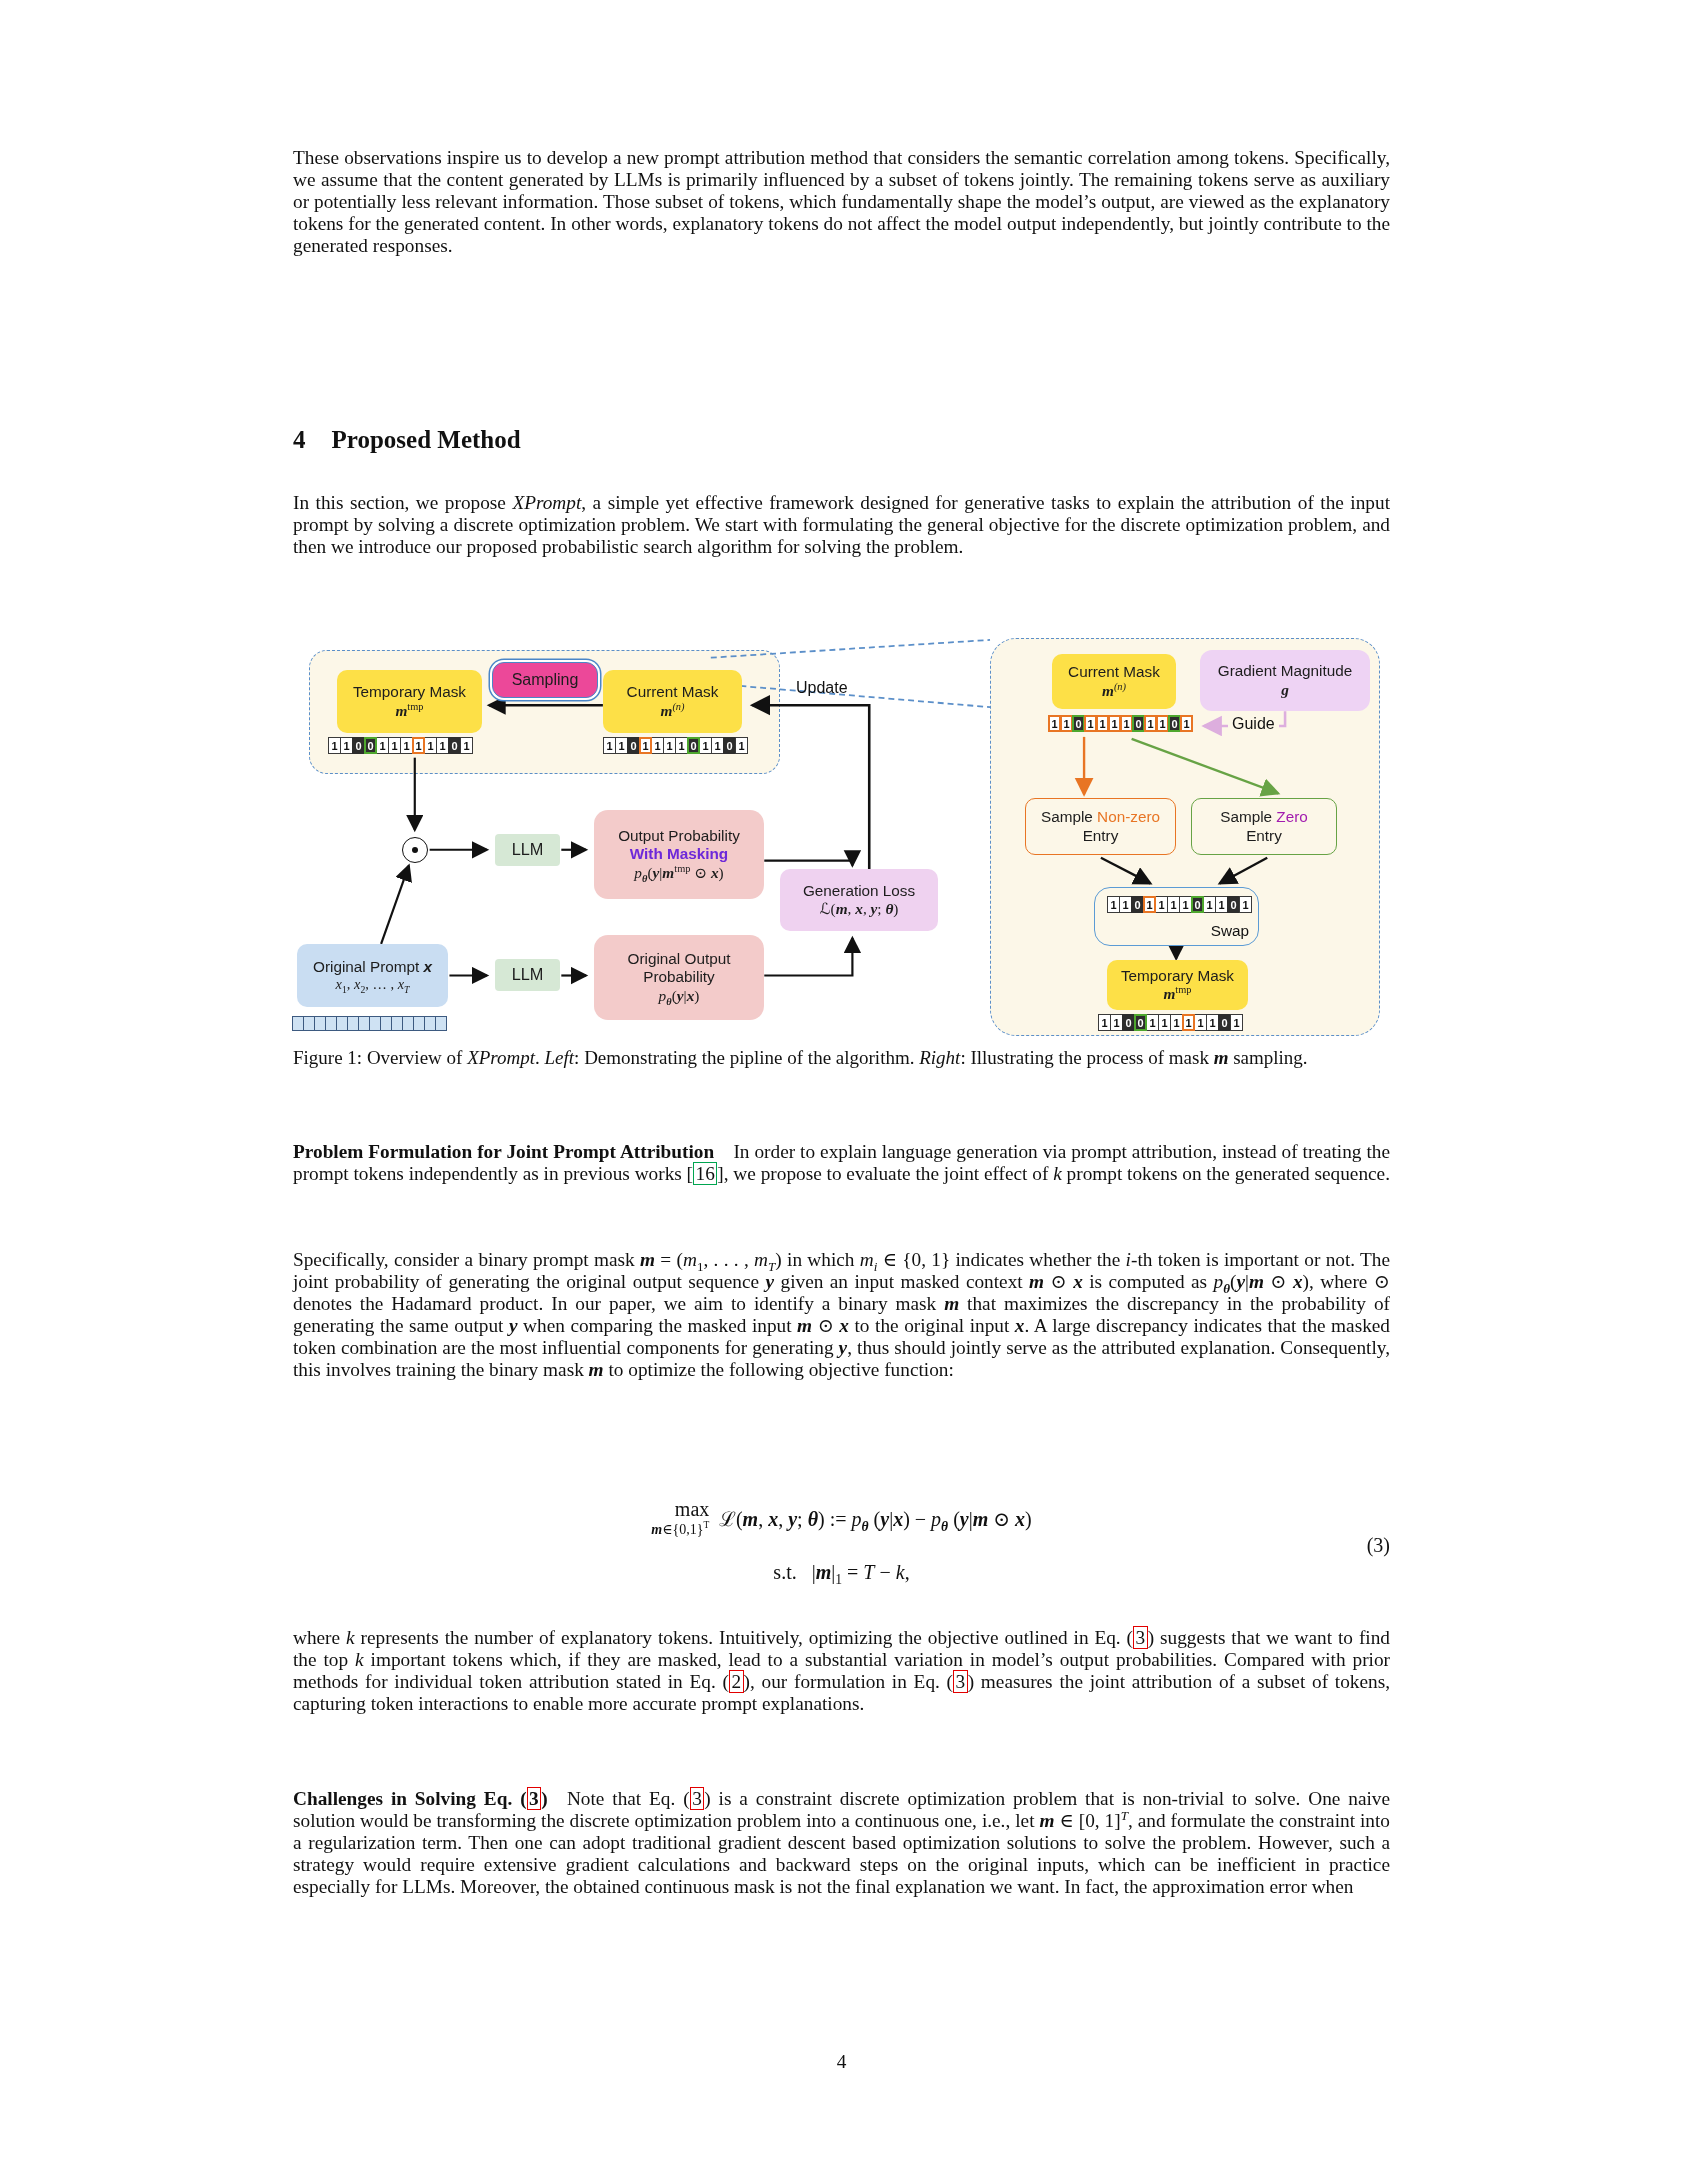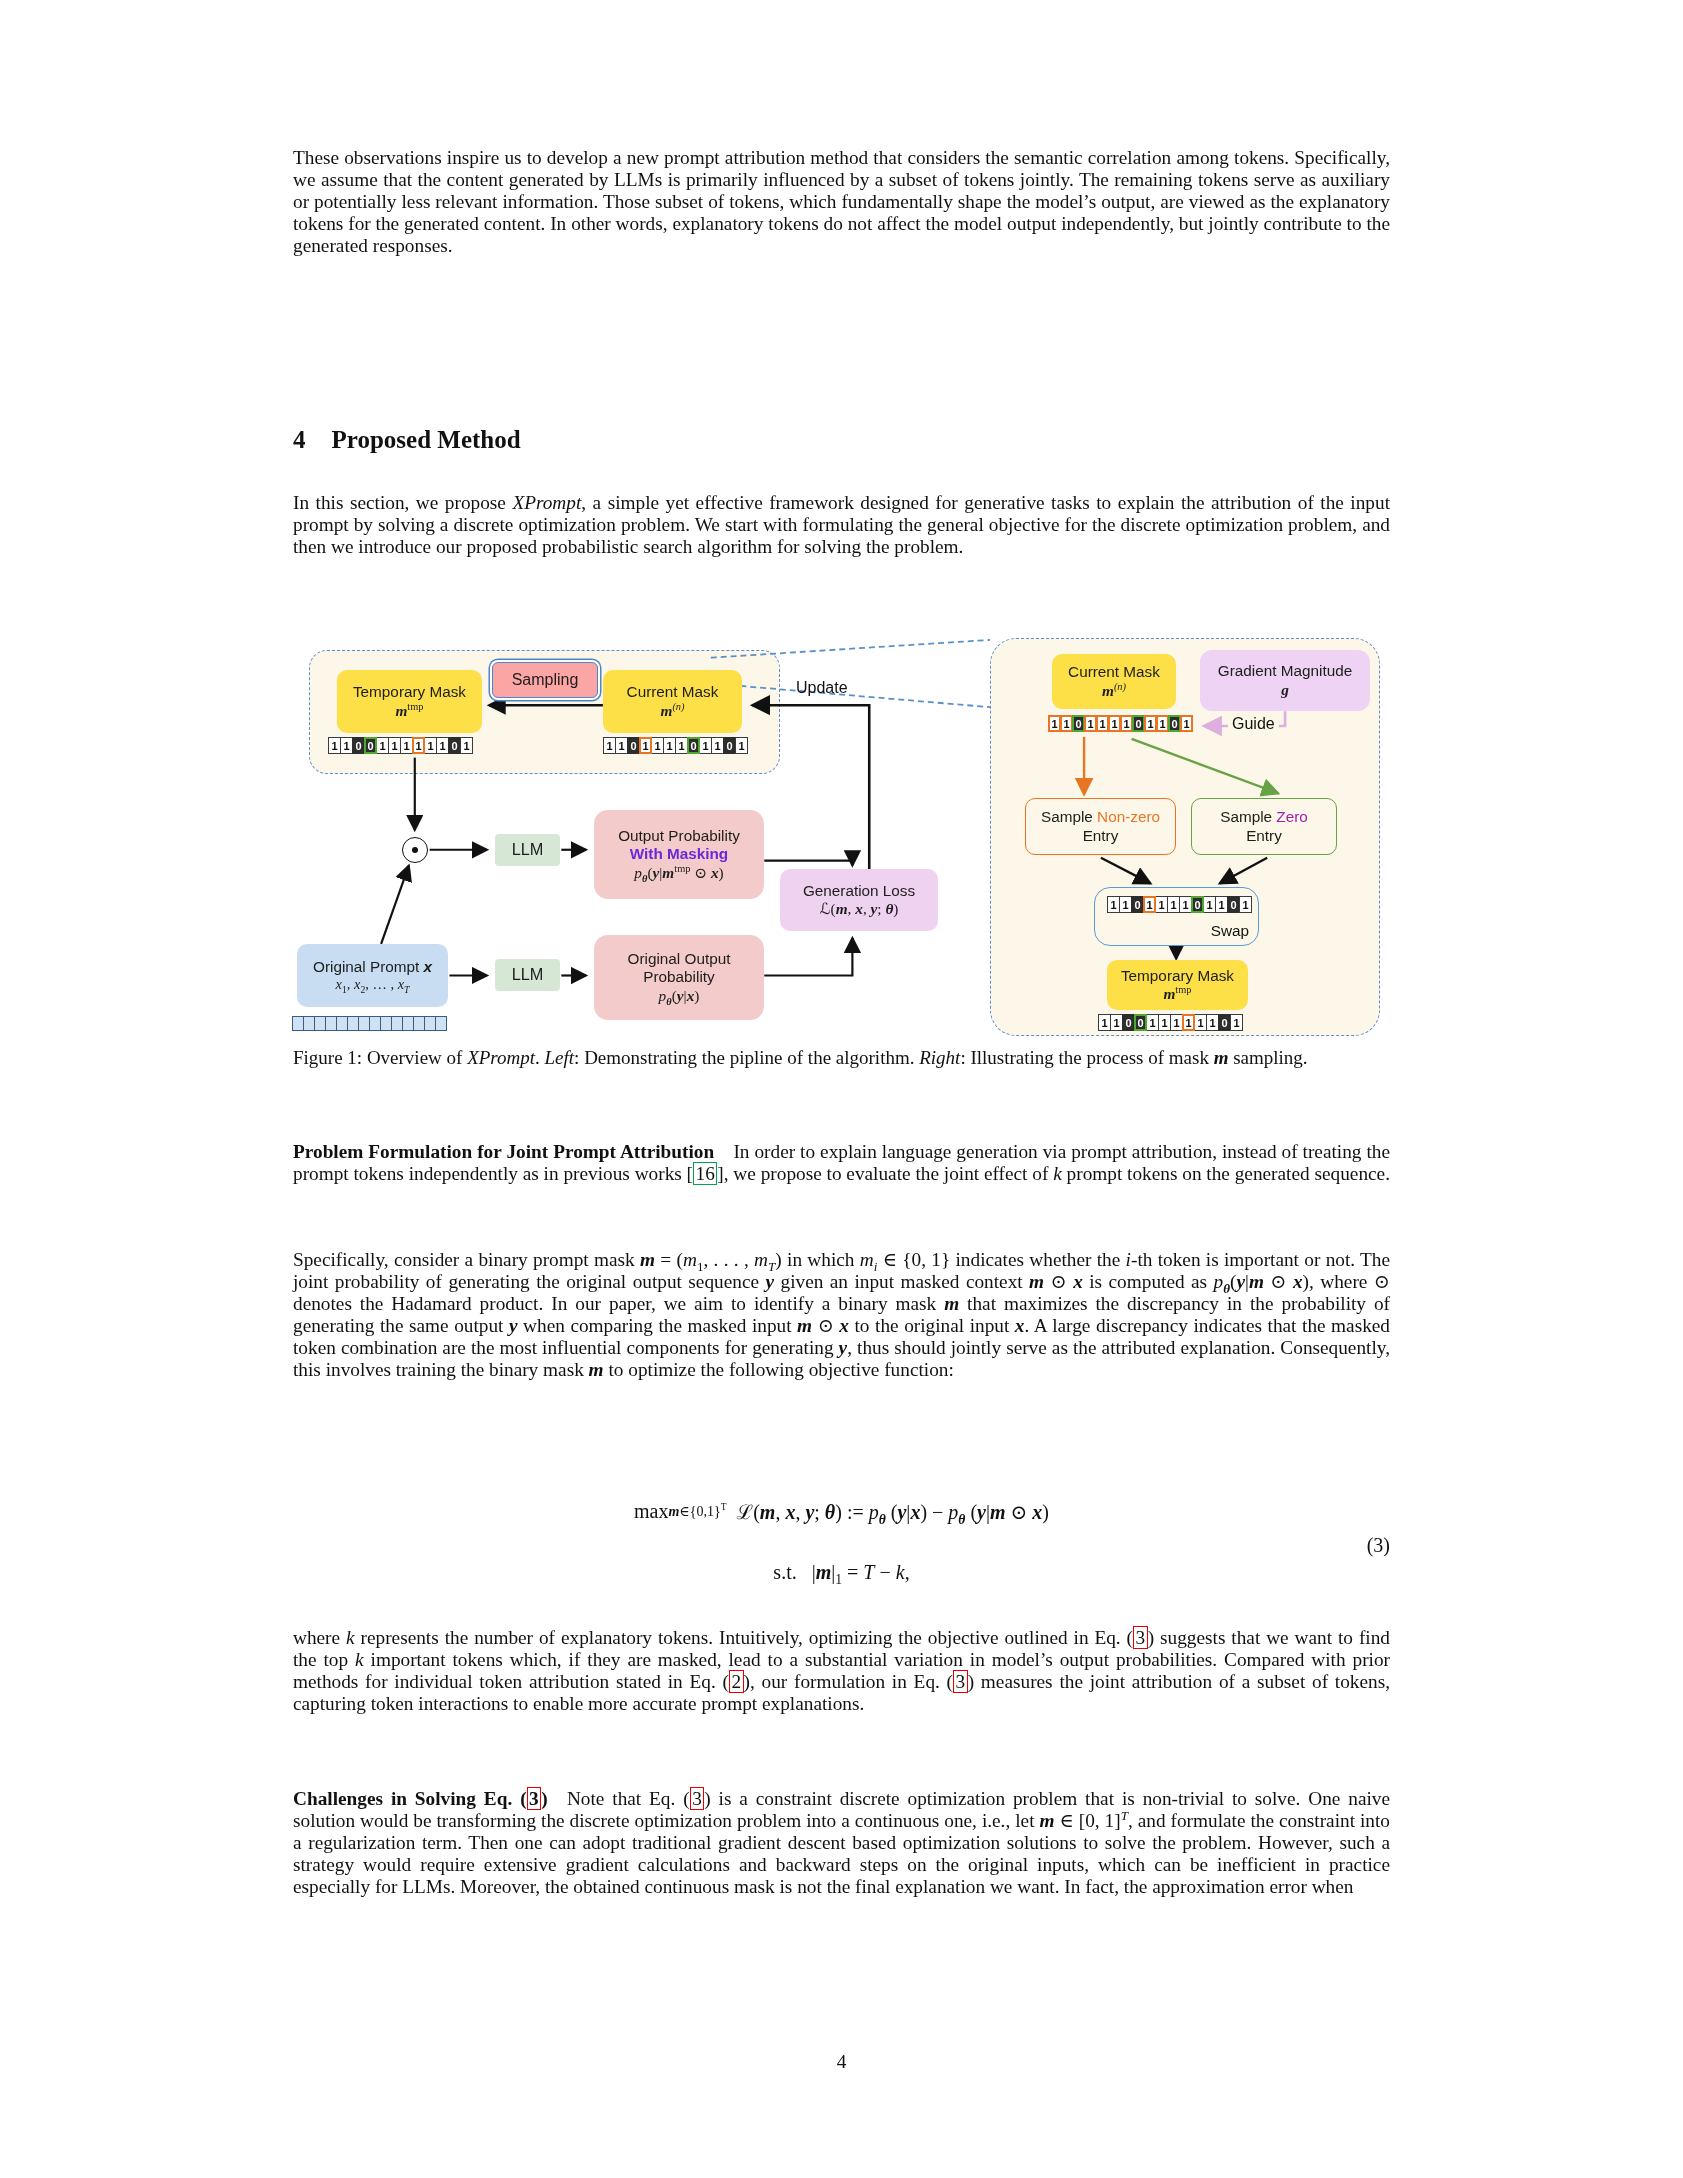--- a/index.html
+++ b/index.html
@@ -33,21 +33,21 @@
         text-align:center;color:#1d1d1d;line-height:1.18;font-size:15.3px;box-sizing:border-box;}
   .graybox{background:#fde047;border-radius:10px;}
   .pinkbox{background:#f3cbca;border-radius:14px;}
   .greenbox{background:#d6e8d5;border-radius:4px;font-size:16.3px;}
   .purplebox{background:#efd2f0;border-radius:10px;}
   .bluebox{background:#c9ddf2;border-radius:10px;}
   .violetbox{background:#eed3f4;border-radius:12px;}
   .outline-orange{background:#fcf7e8;border:1.8px solid #e87524;border-radius:10px;}
   .outline-green{background:#fcf7e8;border:1.8px solid #67a345;border-radius:10px;}
   .swapbox{background:#fcf7e8;border:1.8px solid #5b9bd5;border-radius:16px;}
-  .pill{background:#fca5a5;border:1.5px solid #4a86c8;border-radius:6px;
+  .pill{background:#ec4899;border:1.5px solid #4a86c8;border-radius:12px;
         box-shadow:0 0 0 2px #fff,0 0 0 3.5px #4a86c8;font-size:16px;}
   .mathline{font-family:"Liberation Serif","DejaVu Serif","DejaVu Sans",serif;font-size:15.3px;}
   .redline{color:#6d28d9;font-weight:bold;}
   .bits{position:absolute;z-index:3;display:flex;}
   .bit{width:13px;height:17px;box-sizing:border-box;border:1px solid #3a3a3a;margin-left:-1px;
        display:flex;align-items:center;justify-content:center;
        font:bold 11px "Liberation Sans","DejaVu Sans",sans-serif;}
   .b1{background:#ffffff;color:#111;}
   .b0{background:#2d2d2d;color:#fff;border-color:#2d2d2d;}
   .hl-green{border:2px solid #4ea72e;z-index:4;}
@@ -55,21 +55,21 @@
   .tok{width:12px;height:15px;box-sizing:border-box;background:#cfe2f3;border:1px solid #3d5a80;margin-left:-1px;display:inline-block;}
   .figlabel{position:absolute;z-index:3;font-size:16px;color:#111;}
   .guide-label{background:#fcf7e8;padding:0 4px;}
   .odot{position:absolute;z-index:3;width:26px;height:26px;border:1.7px solid #111;border-radius:50%;
         background:#fff;box-sizing:border-box;display:flex;align-items:center;justify-content:center;}
   .odot::after{content:"";width:6px;height:6px;background:#111;border-radius:50%;}
   
   .eqwrap{position:absolute;left:293px;top:1490px;width:1097px;height:111px;font-size:20px;}
   .eq-l1{position:absolute;top:8px;left:0;width:100%;display:flex;justify-content:center;align-items:center;white-space:pre;}
   .eq-l2{position:absolute;top:71px;left:0;width:100%;text-align:center;white-space:pre;}
-  .maxwrap{display:inline-flex;flex-direction:row;align-items:center;margin-right:10px;}
+  .maxwrap{display:inline-flex;flex-direction:column;align-items:flex-end;margin-right:10px;}
   .maxsub{font-size:14px;white-space:pre;}
   .eqnum{position:absolute;right:0;top:44px;}
 </style>
 </head>
 <body>
 
 <div class="page">
 
   <p class="abs body" style="top:147px"><span class="seg-t">These observations inspire us to develop a new prompt attribution method that considers the semantic correlation among tokens. Specifically, we assume that the content generated by LLMs is primarily influenced by a subset of tokens jointly. The remaining tokens serve as auxiliary or potentially less relevant information. Those subset of tokens, which fundamentally shape the model’s output, are viewed as the explanatory tokens for the generated content. In other words, explanatory tokens do not affect the model output independently, but jointly contribute to the generated responses.</span></p>
 

